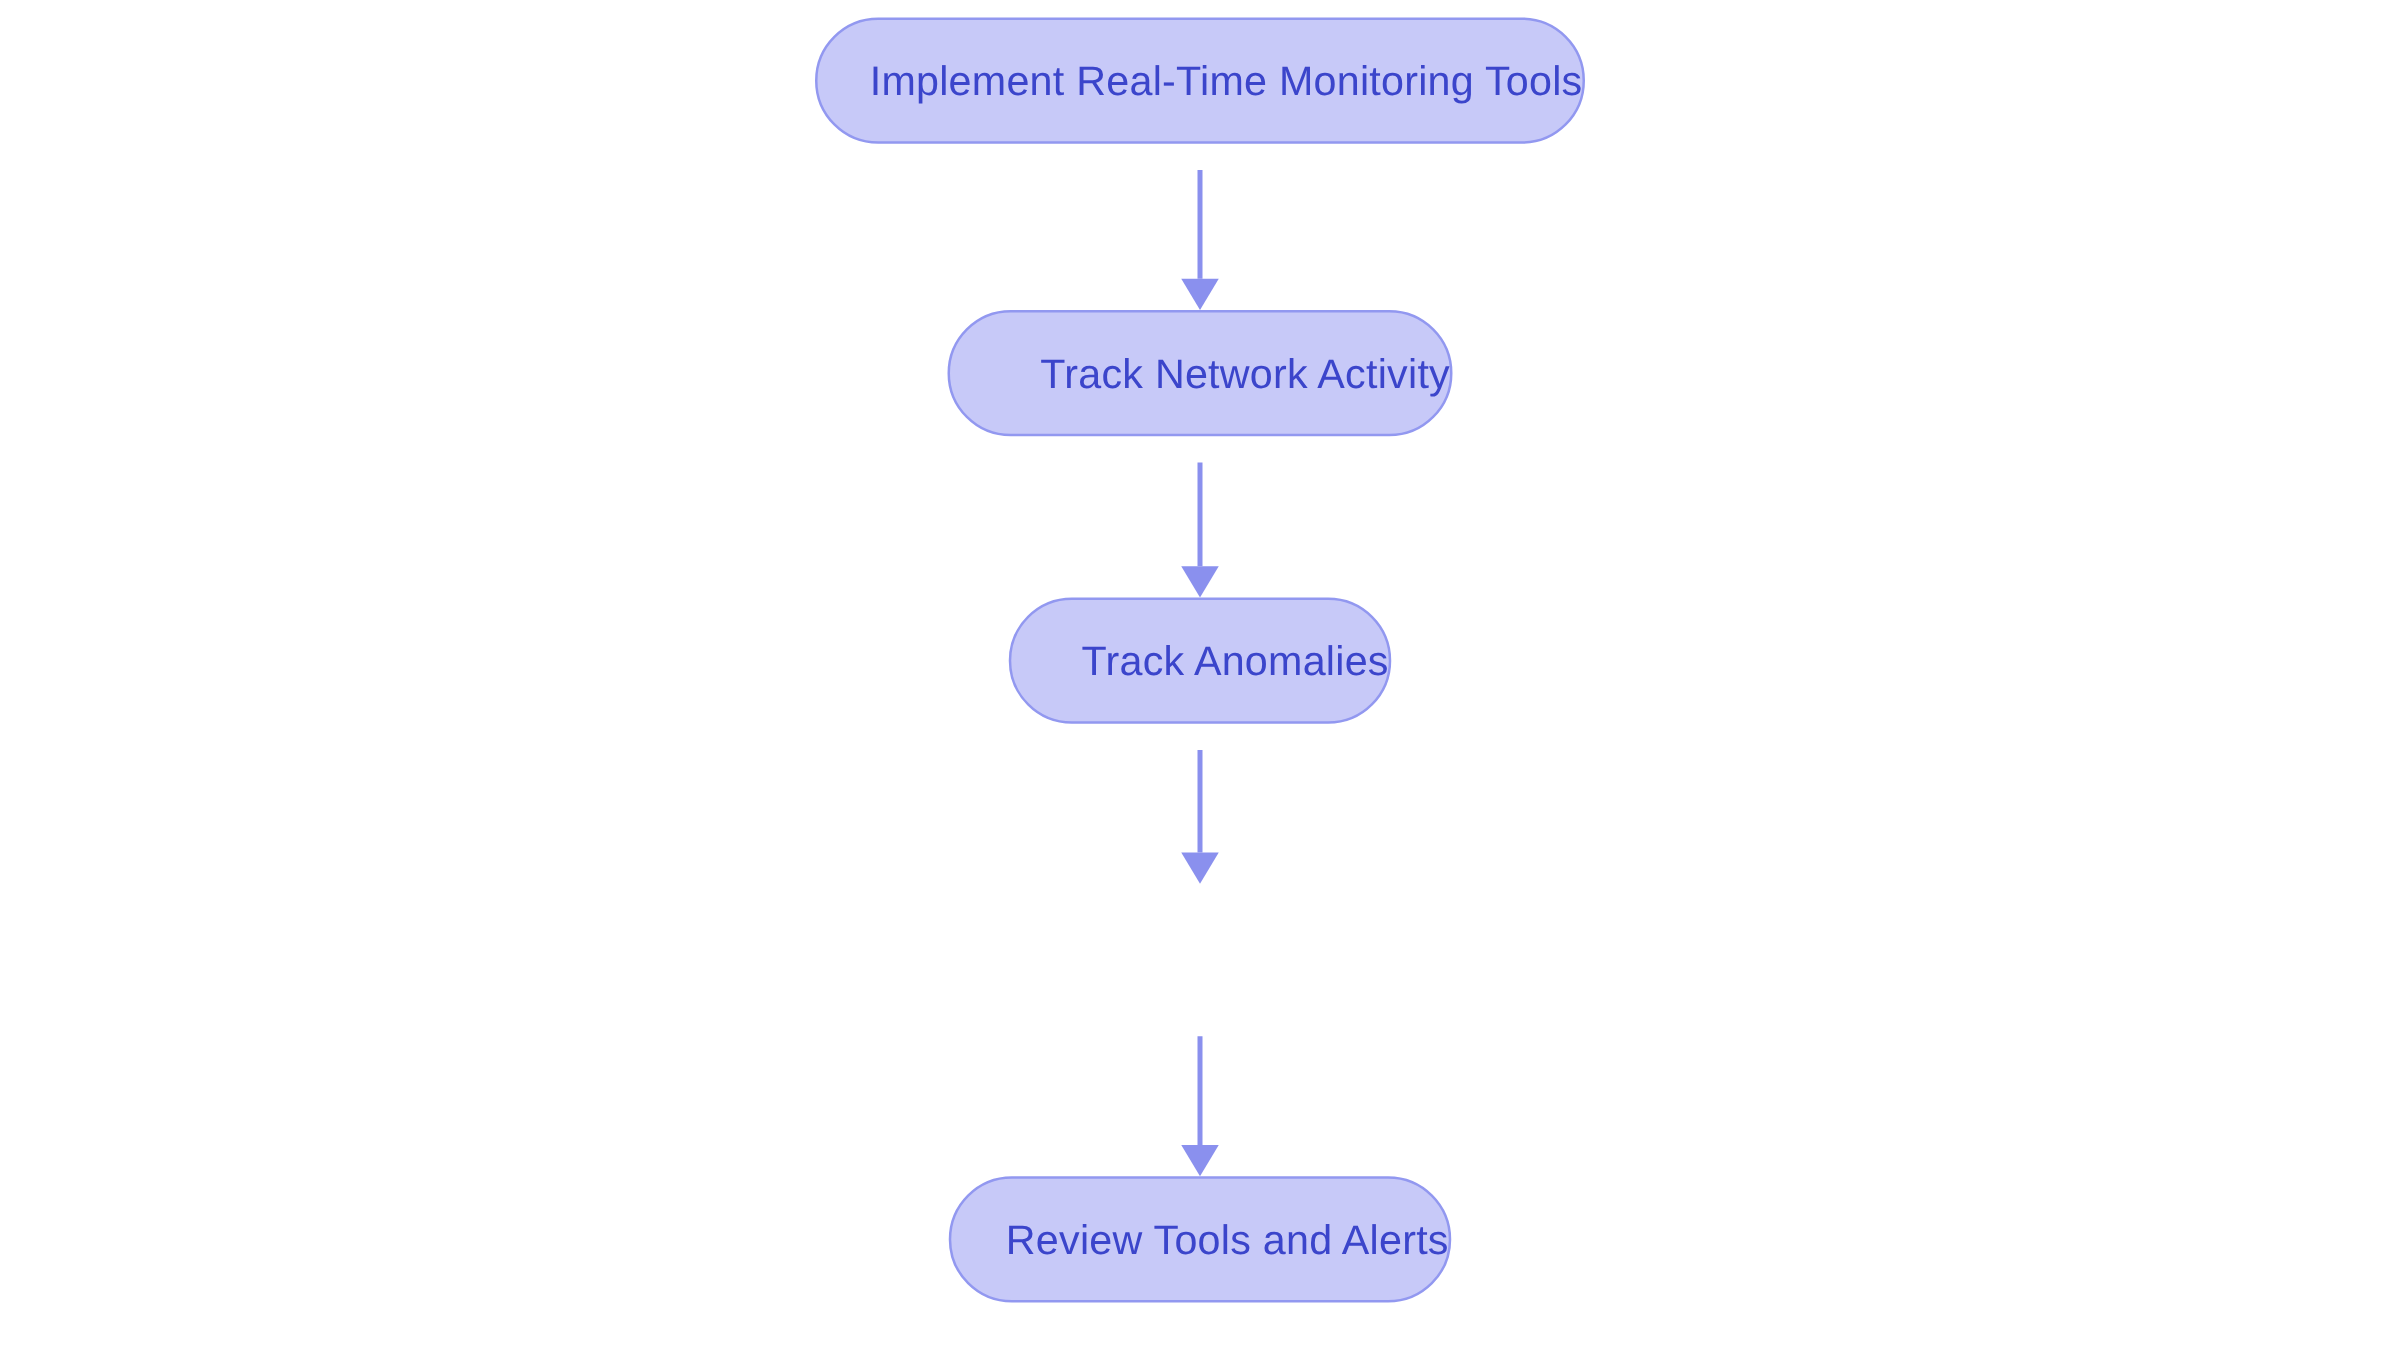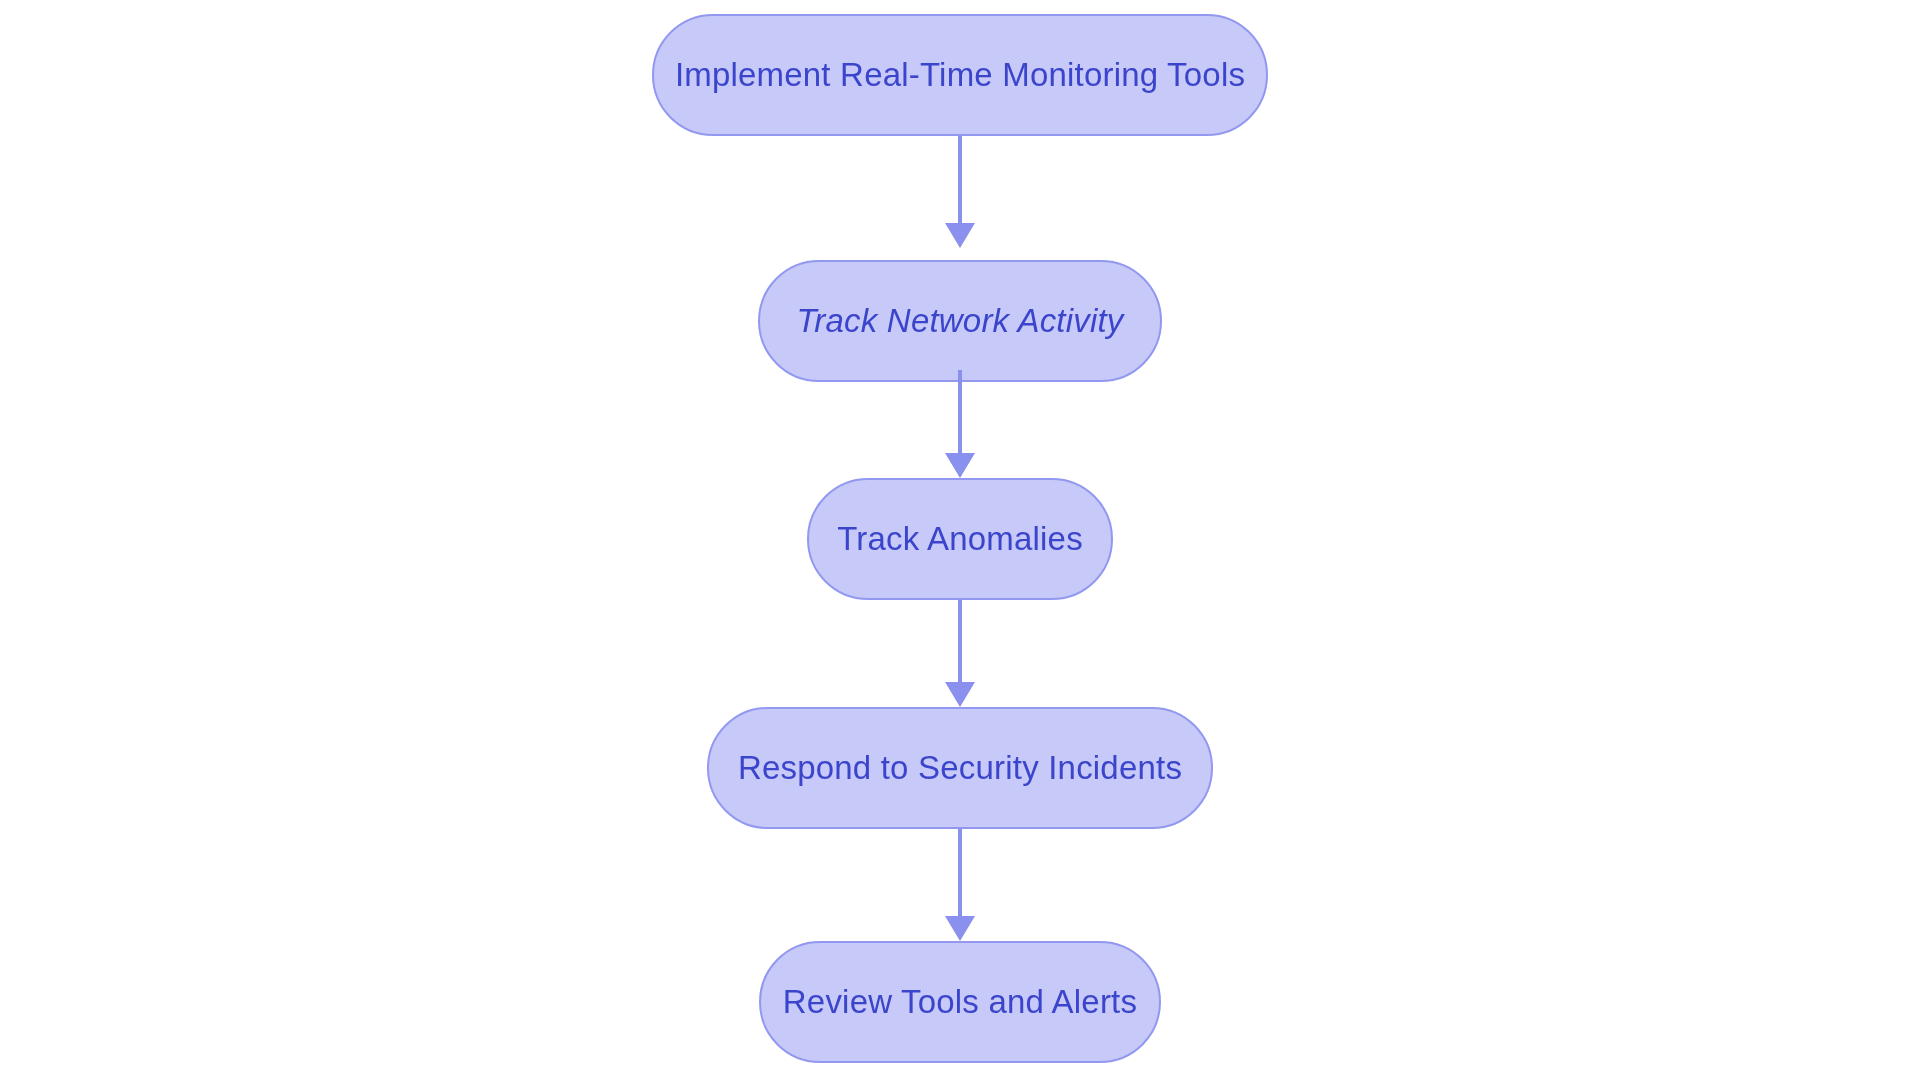--- a/index.html
+++ b/index.html
@@ -18,38 +18,38 @@
     width: 1920px;
     height: 1083px;
     background: var(--background);
     overflow: hidden;
     font-family: "Liberation Sans", "DejaVu Sans", sans-serif;
   }
   .node {
     position: absolute;
     left: 50%;
     transform: translateX(-50%);
-    height: 122px;
+    height: 101px;
     background: var(--node-fill);
     border: 2px solid var(--node-border);
     border-radius: 61px;
     display: flex;
     align-items: center;
-    justify-content: center;
+    justify-content: flex-end;
   }
   .node-label {
     color: var(--node-text);
     font-size: 33px;
     font-weight: 400;
     letter-spacing: 0.2px;
     white-space: nowrap;
     text-align: center;
   }
   .n1 { top: 14px;  width: 616px; }
-  .n2 { top: 260px; width: 404px; font-style: italic; }
+  .n2 { top: 248px; width: 404px; }
   .n3 { top: 478px; width: 306px; }
   .n4 { top: 707px; width: 506px; }
   .n5 { top: 941px; width: 402px; }
 
   .arrow {
     position: absolute;
     left: 50%;
     transform: translateX(-50%);
     width: 30px;
     display: flex;
@@ -98,23 +98,20 @@
 
   <div class="node n3">
     <span class="node-label">Track Anomalies</span>
   </div>
 
   <div class="arrow a3">
     <div class="arrow-stem"></div>
     <div class="arrow-head"></div>
   </div>
 
-  <div class="node n4">
-    <span class="node-label">Respond to Security Incidents</span>
-  </div>
 
   <div class="arrow a4">
     <div class="arrow-stem"></div>
     <div class="arrow-head"></div>
   </div>
 
   <div class="node n5">
     <span class="node-label">Review Tools and Alerts</span>
   </div>
 

